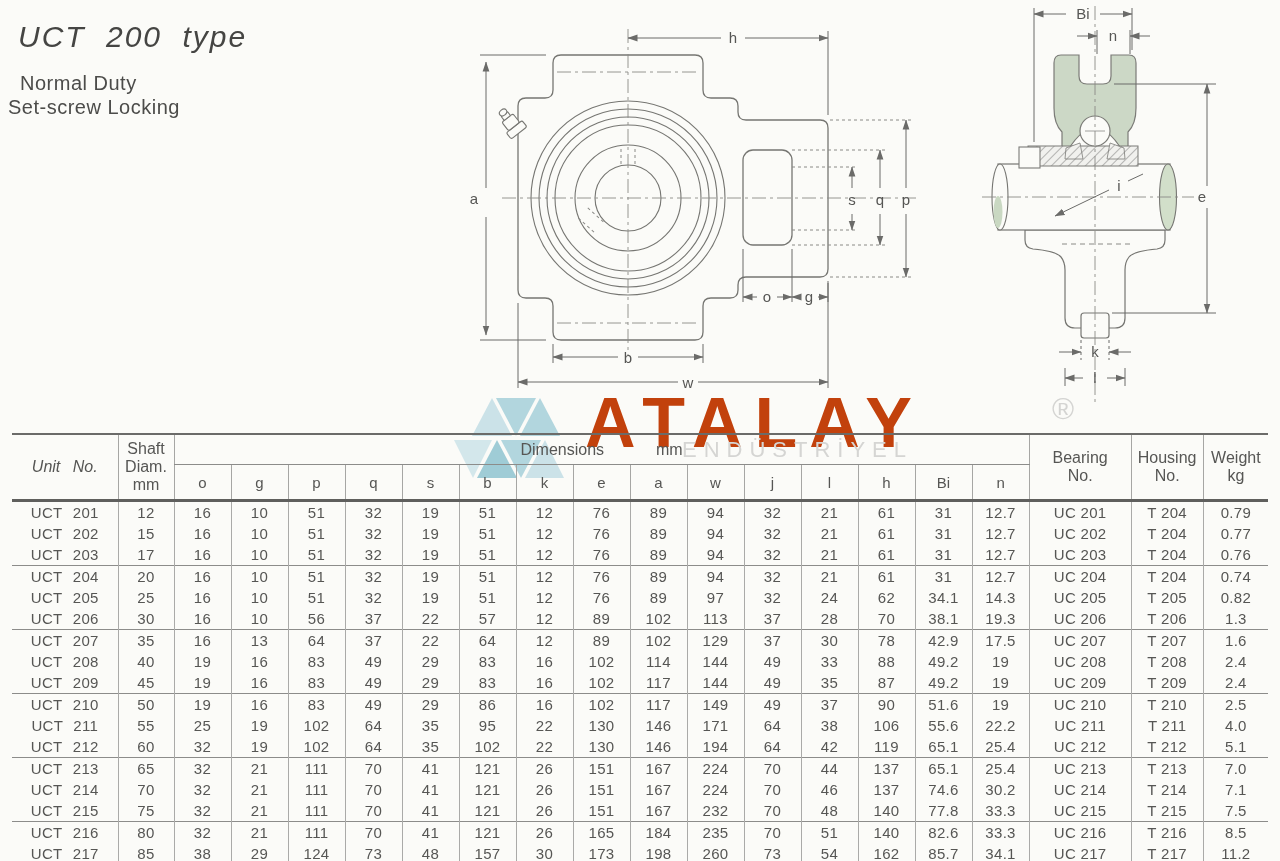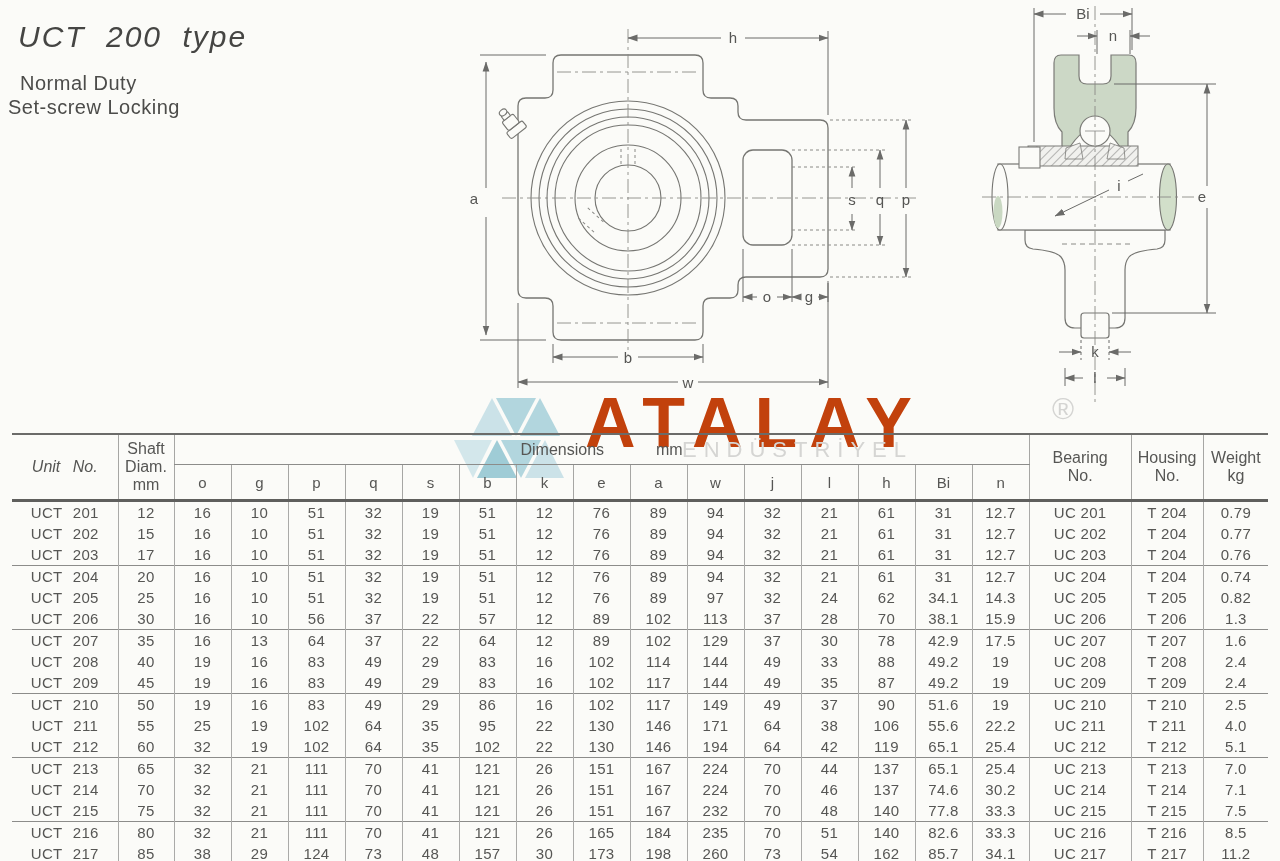--- a/index.html
+++ b/index.html
@@ -425,21 +425,21 @@
           <td>22</td>
           <td>57</td>
           <td>12</td>
           <td>89</td>
           <td>102</td>
           <td>113</td>
           <td>37</td>
           <td>28</td>
           <td>70</td>
           <td>38.1</td>
-          <td>15.9</td>
+          <td>19.3</td>
           <td>UC 206</td>
           <td>T 206</td>
           <td>1.3</td>
         </tr>
       </tbody>
       <tbody>
         <tr>
           <td class="c-unit">UCT 207</td>
           <td>35</td>
           <td>16</td>

